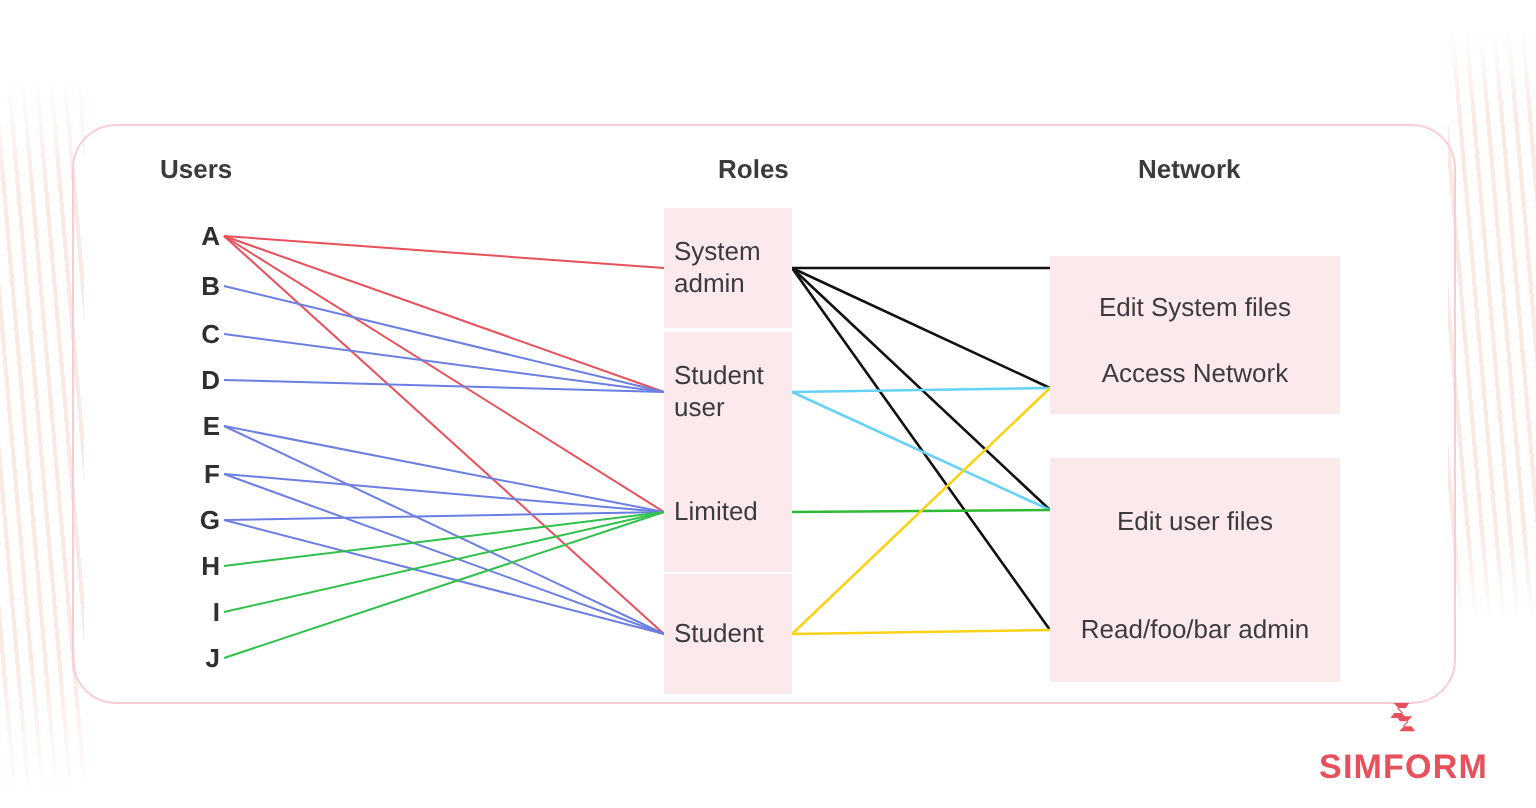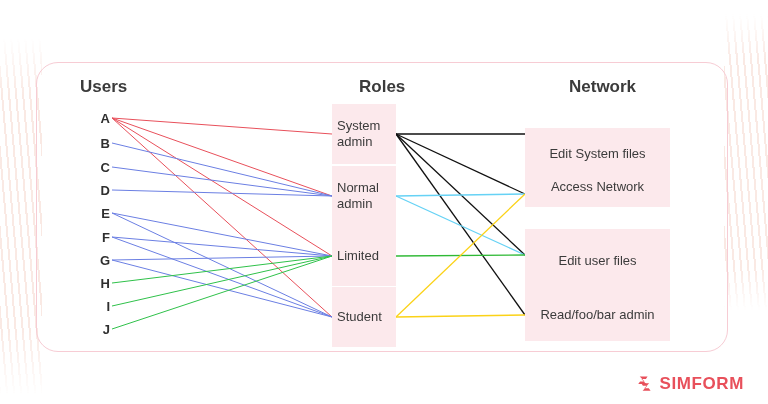--- a/index.html
+++ b/index.html
@@ -51,21 +51,21 @@
     left: 36px; top: 62px;
     width: 692px; height: 290px;
     border: 1.5px solid #f7ccd4;
     border-radius: 22px;
     background: transparent;
   }
 
   
   .col-header {
     position: absolute;
-    font-size: 17px;
+    font-size: 13px;
     font-weight: bold;
     color: #3b3b3b;
     white-space: nowrap;
   }
   #hdr-users  { left: 80px;  top: 77px; }
   #hdr-roles  { left: 359px; top: 77px; }
   #hdr-rights { left: 569px; top: 77px; }
 
   
   .user-label {
@@ -109,20 +109,21 @@
     pointer-events: none;
   }
 
   
   #logo {
     position: absolute;
     right: 24px; bottom: 10px;
     display: flex;
     align-items: center;
     gap: 5px;
+    flex-direction: column;
   }
   #logo .mark { display: block; }
   #logo .word {
     font-size: 17px;
     font-weight: bold;
     color: #e8505b;
     letter-spacing: 0.6px;
   }
 </style>
 </head>
@@ -175,21 +176,21 @@
       <div class="user-label" style="left: 92px; top: 190px;">D</div>
       <div class="user-label" style="left: 92px; top: 213px;">E</div>
       <div class="user-label" style="left: 92px; top: 237px;">F</div>
       <div class="user-label" style="left: 92px; top: 260px;">G</div>
       <div class="user-label" style="left: 92px; top: 283px;">H</div>
       <div class="user-label" style="left: 92px; top: 306px;">I</div>
       <div class="user-label" style="left: 92px; top: 329px;">J</div>
     </div>
   <div id="role-boxes">
       <div class="pbox role-box" style="top: 104px; height: 60px;">System admin</div>
-      <div class="pbox role-box" style="top: 166px; height: 60px;">Normal admin</div>
+      <div class="pbox role-box" style="top: 166px; height: 60px;">Student user</div>
       <div class="pbox role-box" style="top: 226px; height: 60px;">Limited</div>
       <div class="pbox role-box" style="top: 287px; height: 60px;">Student</div>
     </div>
   <div id="right-boxes">
       <div class="pbox right-box" style="top: 108px; height: 52px; margin-top: 20px;">Edit System files</div>
       <div class="pbox right-box" style="top: 168px; height: 39px;">Access Network</div>
       <div class="pbox right-box" style="top: 229px; height: 64px;">Edit user files</div>
       <div class="pbox right-box" style="top: 289px; height: 52px;">Read/foo/bar admin</div>
     </div>
 

